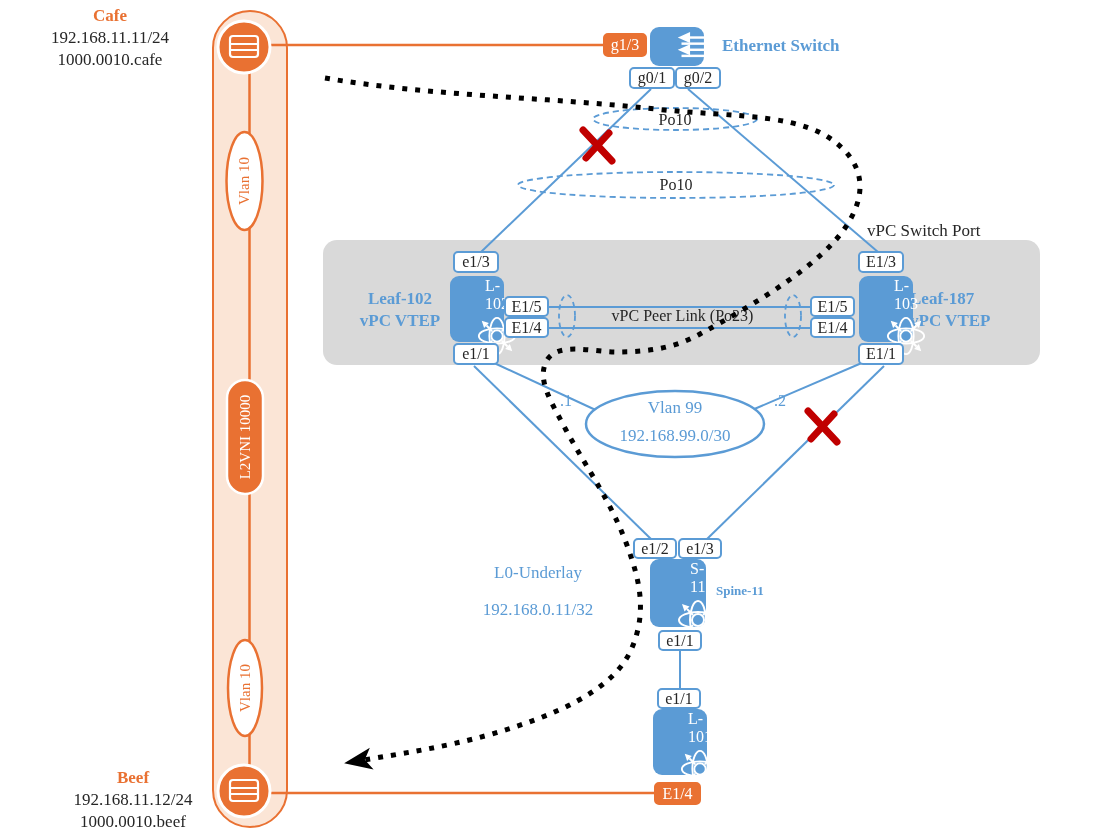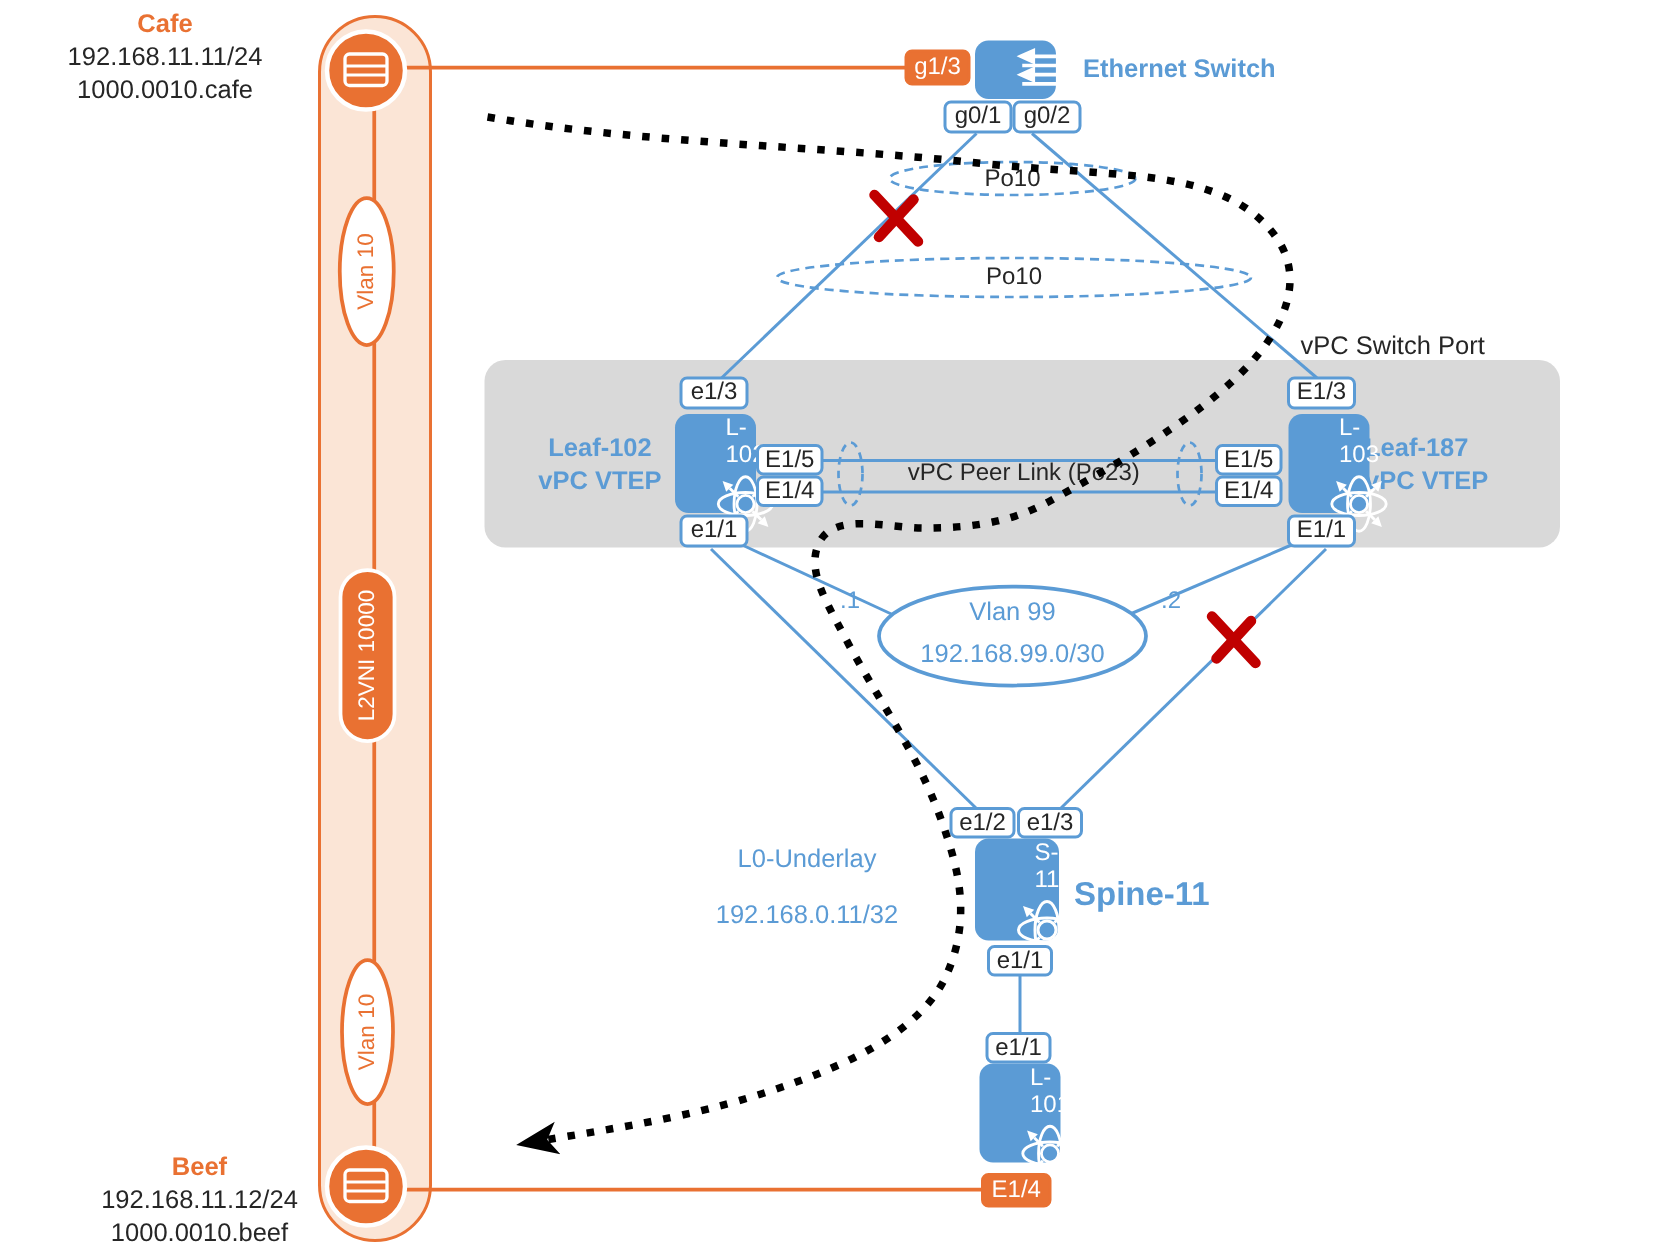--- a/index.html
+++ b/index.html
@@ -1,17 +1,17 @@
 <!DOCTYPE html>
 <html><head>
 <meta charset="utf-8">
 <style>
   html,body{margin:0;padding:0;background:#ffffff;}
   #stage{position:relative;width:1100px;height:833px;background:#ffffff;
-         font-family:Liberation Sans, sans-serif;overflow:hidden;}
+         font-family:Liberation Serif, serif;overflow:hidden;}
   .abs{position:absolute;} .lyr1{z-index:1;} .lyr3{z-index:3;}
   
   .pill{position:absolute;left:212px;top:10px;width:76px;height:818px;
         background:#FBE5D6;border:2px solid #E97132;border-radius:40px;z-index:0;box-sizing:border-box;}
   
   .portbox{position:absolute;background:#ffffff;border:2px solid #5B9BD5;border-radius:5px;
            color:#262626;font-size:16px;line-height:1;display:flex;align-items:center;
            justify-content:center;z-index:2;box-sizing:border-box;white-space:nowrap;}
   .portbox.orange{background:#E97132;border-color:#E97132;color:#ffffff;}
   
@@ -201,21 +201,21 @@
         </g>
         <g fill="#ffffff">
           <polygon points="38,6 35.5,13.5 30.5,8.5"></polygon>
             <polygon points="6,6 8.5,13.5 13.5,8.5"></polygon>
           <polygon points="38,38 30.5,35.5 35.5,30.5"></polygon>
             <polygon points="6,38 13.5,35.5 8.5,30.5"></polygon>
         </g>
       </svg>
     </span>
   </div>
-  <div class="txt bold blue" style="left:716px;top:584px;font-size:22px;">Spine-11</div>
+  <div class="txt bold blue" style="left:716px;top:584px;font-size:13px;">Spine-11</div>
   <div class="portbox" style="left:633px;top:538px;width:44px;height:21px;">e1/2</div>
   <div class="portbox" style="left:678px;top:538px;width:44px;height:21px;">e1/3</div>
   <div class="portbox" style="left:658px;top:630px;width:44px;height:21px;">e1/1</div>
 
   <div class="portbox" style="left:657px;top:688px;width:44px;height:21px;">e1/1</div>
   <div class="node" style="left:653px;top:709px;width:54px;height:66px;">
     <div class="nname">L-101</div>
     <span>
       <svg width="42" height="44" viewBox="0 0 44 44">
         <g fill="none" stroke="#ffffff" stroke-width="2">

